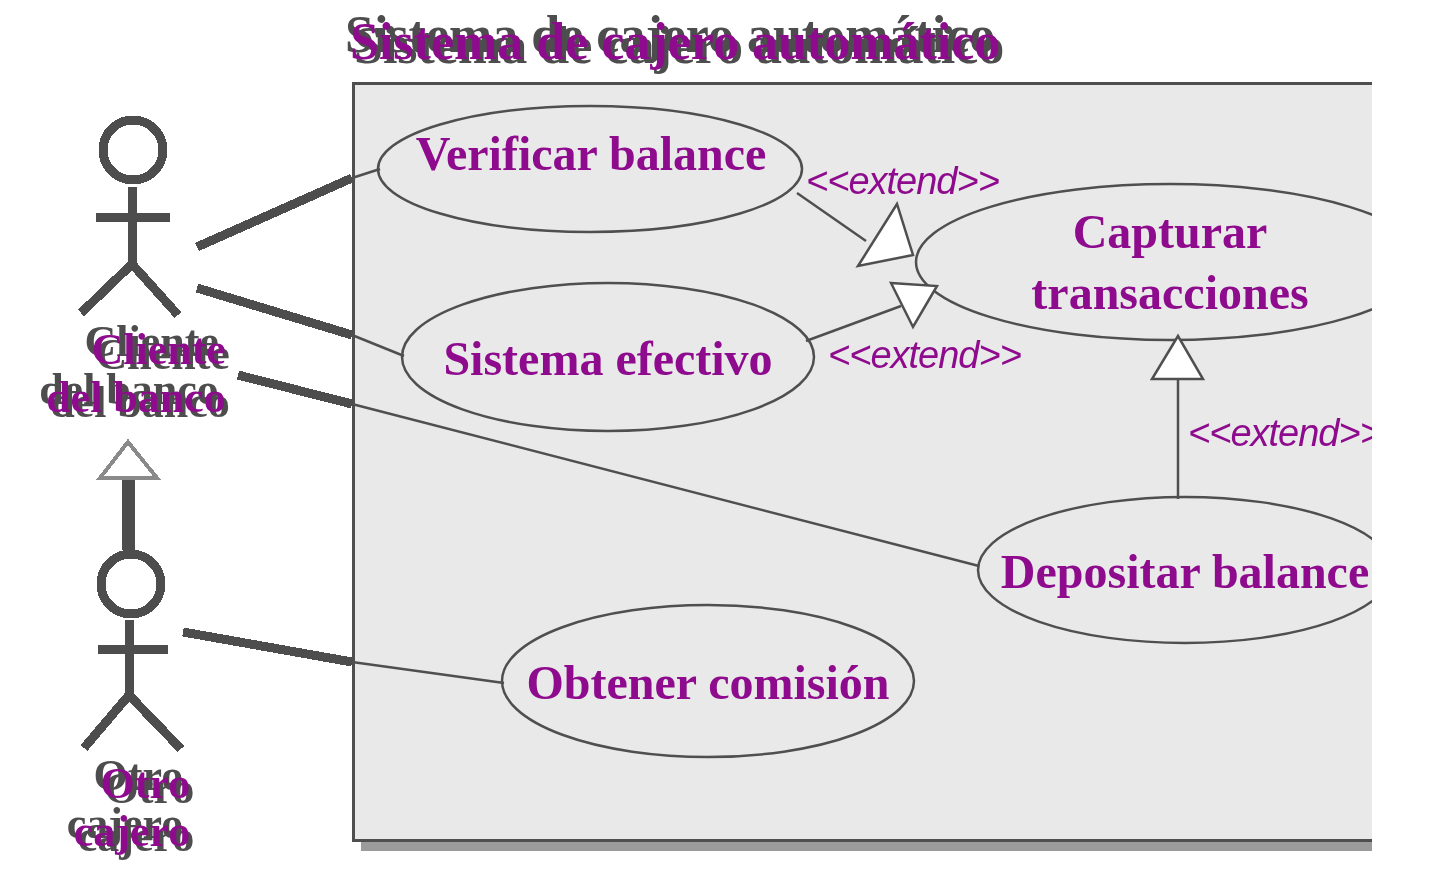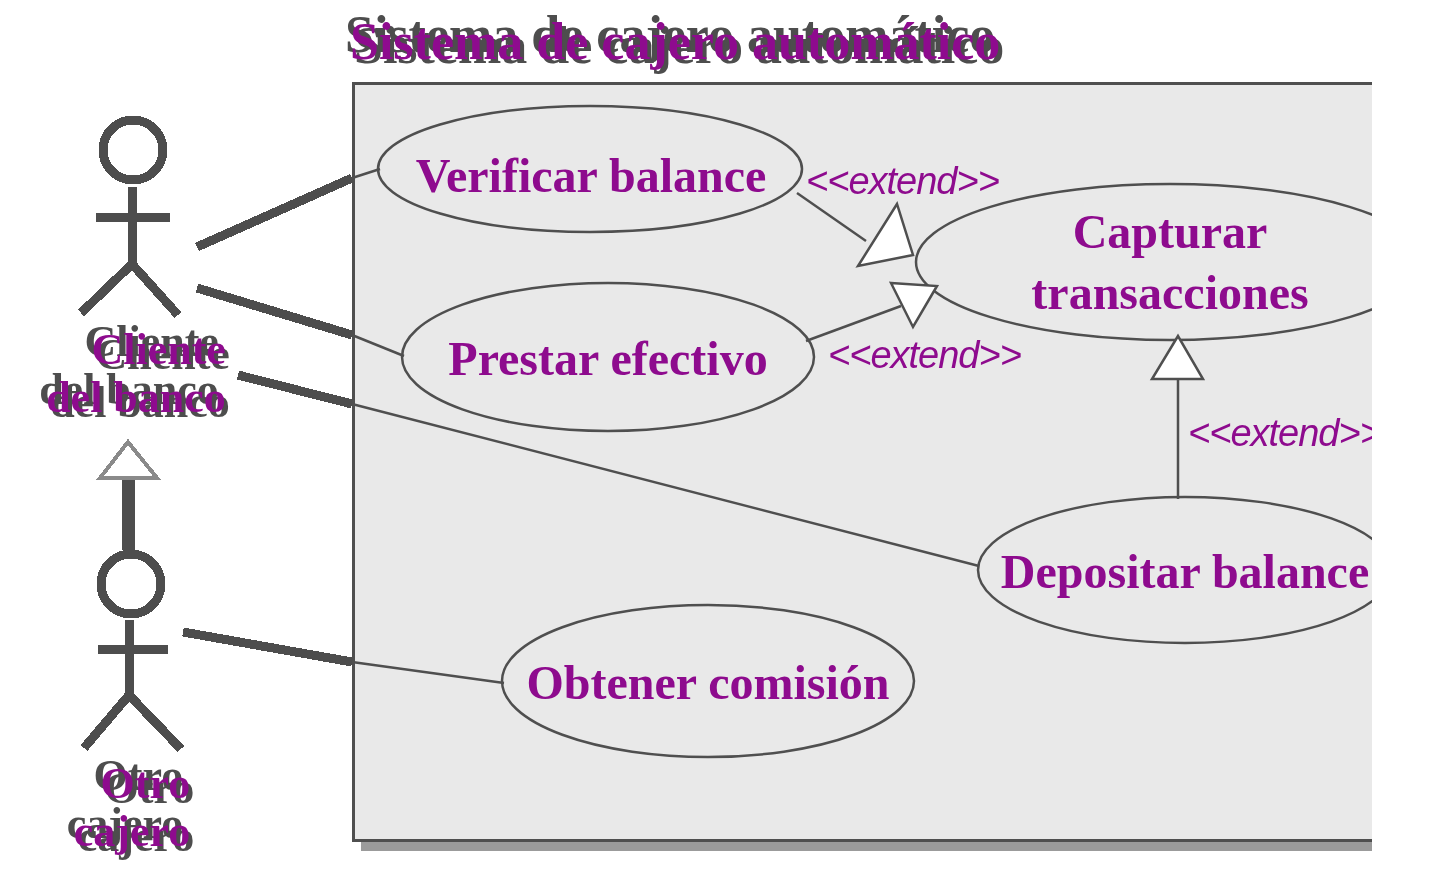--- a/index.html
+++ b/index.html
@@ -115,22 +115,22 @@
       <circle class="actor-head" cx="131" cy="584" r="30"></circle>
       <line class="actor-line" x1="129" y1="620" x2="129" y2="697"></line>
       <line class="actor-line" x1="98" y1="649" x2="168" y2="649"></line>
       <line class="actor-line" x1="129" y1="695" x2="84" y2="748"></line>
       <line class="actor-line" x1="129" y1="695" x2="181" y2="749"></line>
     </g>
   </svg>
 
   <div class="page-title">Sistema de cajero automático</div>
 
-  <div class="uc-label" style="left:591px;top:175px;">Verificar balance</div>
-  <div class="uc-label" style="left:608px;top:358px;">Prestar efectivo</div>
+  <div class="uc-label" style="left:591px;top:153px;">Verificar balance</div>
+  <div class="uc-label" style="left:608px;top:358px;">Sistema efectivo</div>
   <div class="uc-label" style="left:1170px;top:262px;">
     <span>Capturar</span>
     <span>transacciones</span>
   </div>
   <div class="uc-label" style="left:1185px;top:571px;">Depositar balance</div>
   <div class="uc-label" style="left:708px;top:682px;">Obtener comisión</div>
 
   <div class="ext-label" style="left:806px;top:160px;">&lt;&lt;extend&gt;&gt;</div>
   <div class="ext-label" style="left:828px;top:334px;">&lt;&lt;extend&gt;&gt;</div>
   <div class="ext-label" style="left:1188px;top:412px;">&lt;&lt;extend&gt;&gt;</div>

